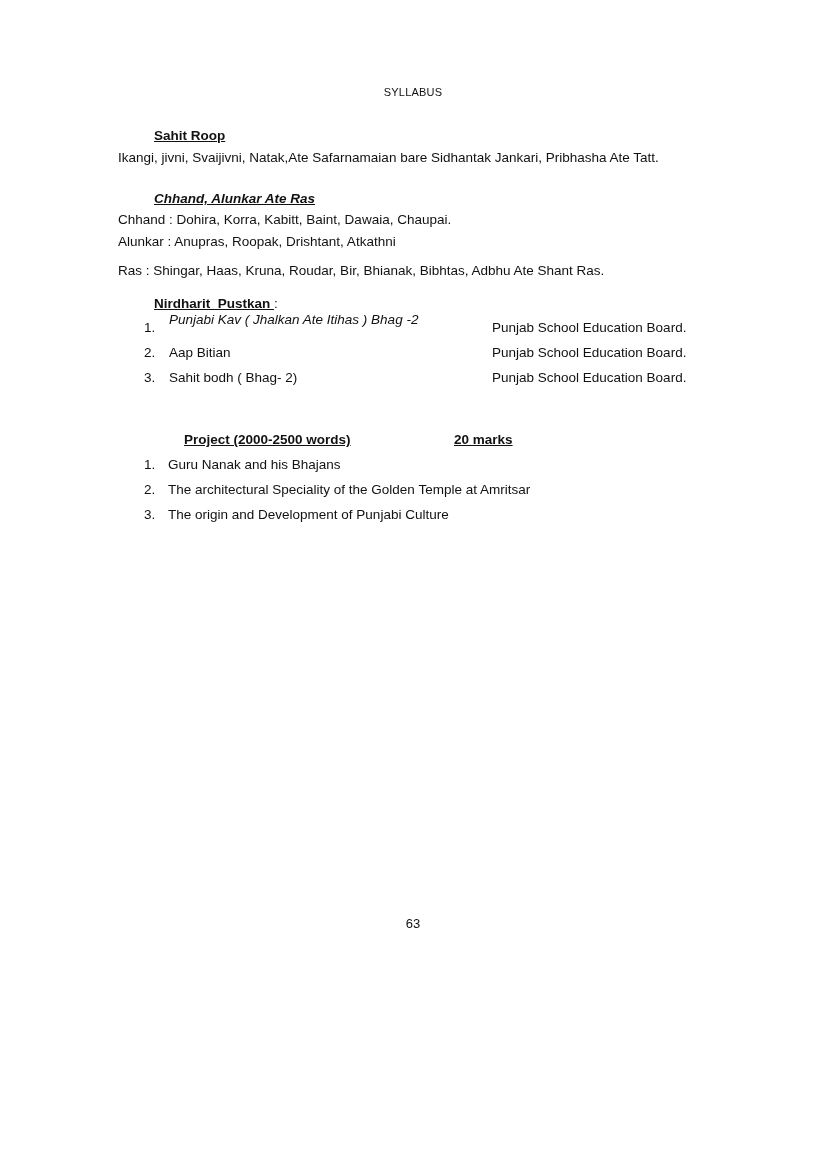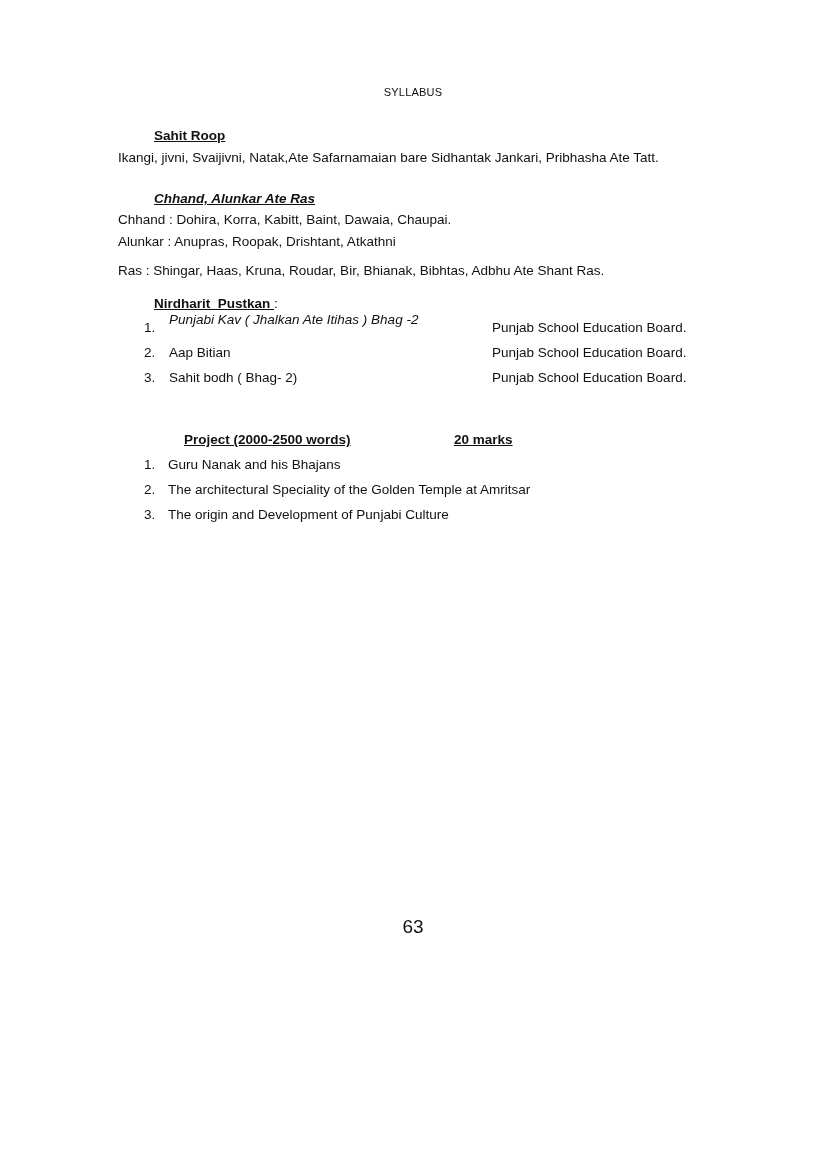--- a/index.html
+++ b/index.html
@@ -2,21 +2,21 @@
 <html><head>
   <meta charset="utf-8">
   <style>
     html, body { margin: 0; padding: 0; background: #ffffff; }
     body { width: 826px; height: 1169px; position: relative; font-family: "Liberation Sans", sans-serif; color: #111; }
     .abs { position: absolute; white-space: nowrap; }
     .header { top: 86px; left: 0; width: 826px; text-align: center; font-size: 11px; letter-spacing: 0.2px; }
     .heading { font-weight: bold; text-decoration: underline; font-size: 13.5px; margin-left: 36px; }
     .line { font-size: 13.5px; }
     .num { font-size: 13.5px; }
-    .page-number { top: 916px; left: 0; width: 826px; text-align: center; font-size: 19px; }
+    .page-number { top: 916px; left: 0; width: 826px; text-align: center; font-size: 13px; }
   </style>
 </head>
 <body>
 
 <div class="abs header">SYLLABUS</div>
 
 <div class="abs heading" style="top:128px;left:118px;">Sahit Roop</div>
 <div class="abs line" style="top:150px;left:118px;">Ikangi, jivni, Svaijivni, Natak,Ate Safarnamaian bare Sidhantak Jankari, Pribhasha Ate Tatt.</div>
 
 <div class="abs heading" style="top:191px;left:118px;font-style:italic;">Chhand, Alunkar Ate Ras</div>

